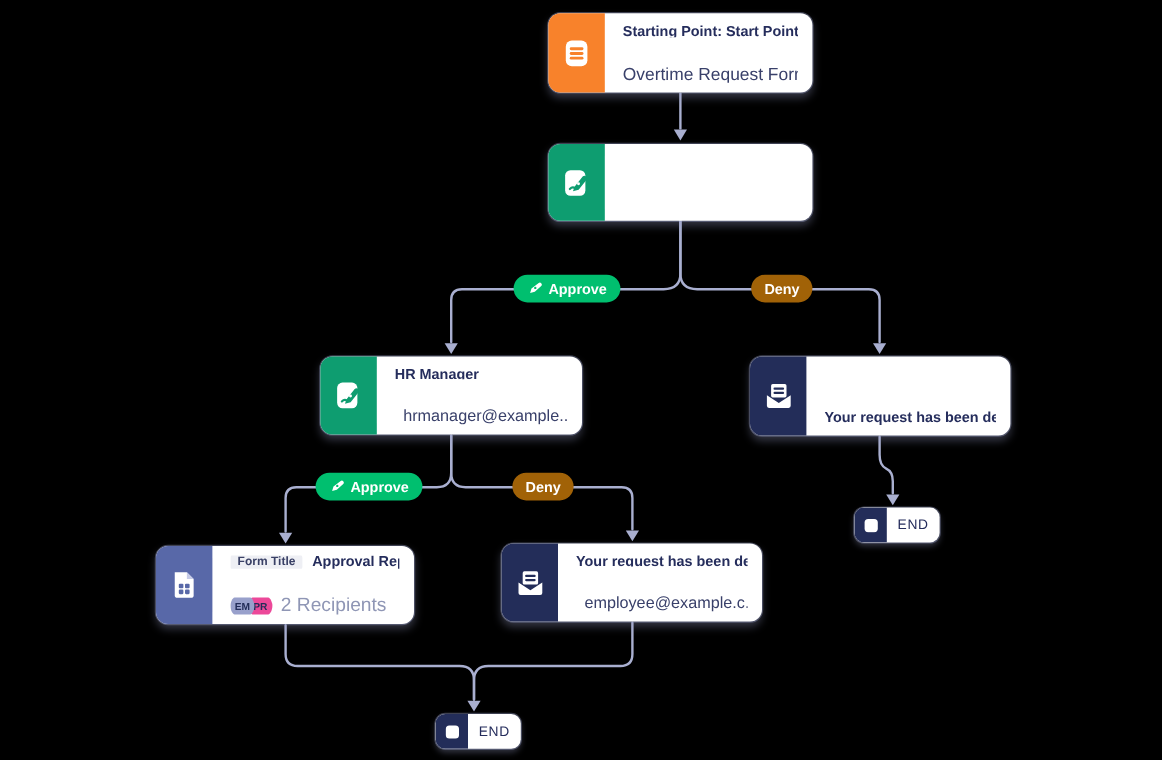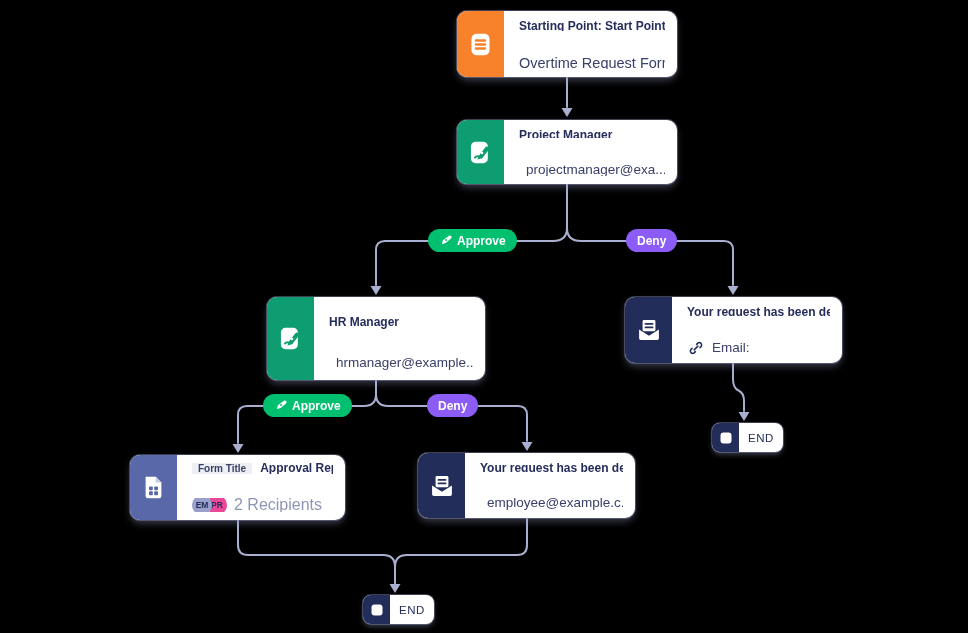--- a/index.html
+++ b/index.html
@@ -25,21 +25,21 @@
   .avatar{width:20px;height:20px;border-radius:50%;display:flex;align-items:center;justify-content:center;
           font-size:8.5px;font-weight:bold;color:#232D59;}
   .avatar.em{background:#98A0CB;z-index:2;}
   .avatar.pr{background:#ec4899;margin-left:-5px;z-index:1;}
   .muted{color:#8F96B5;font-size:16px;}
 
   
   .badge{position:absolute;z-index:3;height:23px;border-radius:12px;display:flex;align-items:center;
          justify-content:center;gap:5px;padding:0 11px;color:#fff;font-size:12px;font-weight:bold;}
   .badge.approve{background:#00BF6F;}
-  .badge.deny{background:#8b5cf6;}
+  .badge.deny{background:#a16207;}
 
   
   .end-node{position:absolute;z-index:2;display:flex;height:29px;background:#fff;border-radius:8px;overflow:hidden;
             box-shadow:0 0 0 1px rgba(148,156,194,.40),0 3px 5px rgba(148,156,194,.35);}
   .end-icon{flex:0 0 27px;background:#232D59;display:flex;align-items:center;justify-content:center;}
   .end-label{flex:1;display:flex;align-items:center;justify-content:center;font-size:11.5px;font-weight:normal;
              color:#252D5C;letter-spacing:.5px;padding:0 9px;}
 </style>
 </head>
 <body>
@@ -85,34 +85,23 @@
 
   <div class="node" style="left:457px;top:120px;width:220px;height:64px;">
     <div class="icon-pane accent-green">
       <svg width="27" height="27" viewBox="0 0 24 24">
         <rect x="3.5" y="2.5" width="15" height="19" rx="4" fill="#fff"></rect>
         <path d="M7,16.5 q2,-2.2 4,-0.4" stroke="#0E9D70" stroke-width="1.6" fill="none" stroke-linecap="round"></path>
         <path d="M10.5,14.8 L16.5,7.2 a1.9,1.9 0 0,1 2.9,2.4 L13.5,17 L9.3,18.2 Z" fill="#0E9D70"></path>
         <circle cx="13.4" cy="12.5" r="1.1" fill="#fff"></circle>
       </svg>
     </div>
-    <div class="content">
-      <div class="title">Project Manager</div>
-      <div class="row2">
-        <svg width="19" height="19" viewBox="0 0 24 24">
-          <circle cx="12" cy="12" r="11" fill="#232D59"></circle>
-          <circle cx="12" cy="9.3" r="3.4" fill="#fff"></circle>
-          <path d="M5.6,19.6 a6.6,5.6 0 0,1 12.8,0 a11,11 0 0,1 -12.8,0 Z" fill="#fff"></path>
-        </svg>
-        <span>projectmanager@exa...</span>
-      </div>
-    </div>
-  </div>
-
-  <div class="node" style="left:267px;top:297px;width:218px;height:83px;">
+  </div>
+
+  <div class="node" style="left:267px;top:297px;width:218px;height:65px;">
     <div class="icon-pane accent-green">
       <svg width="27" height="27" viewBox="0 0 24 24">
         <rect x="3.5" y="2.5" width="15" height="19" rx="4" fill="#fff"></rect>
         <path d="M7,16.5 q2,-2.2 4,-0.4" stroke="#0E9D70" stroke-width="1.6" fill="none" stroke-linecap="round"></path>
         <path d="M10.5,14.8 L16.5,7.2 a1.9,1.9 0 0,1 2.9,2.4 L13.5,17 L9.3,18.2 Z" fill="#0E9D70"></path>
         <circle cx="13.4" cy="12.5" r="1.1" fill="#fff"></circle>
       </svg>
     </div>
     <div class="content">
       <div class="title">HR Manager</div>
@@ -131,28 +120,20 @@
     <div class="icon-pane accent-navy">
       <svg width="28" height="28" viewBox="0 0 24 24">
         <rect x="6.5" y="3.5" width="11" height="9.5" rx="1.2" fill="#fff"></rect>
         <line x1="9" y1="6.8" x2="15" y2="6.8" stroke="#232D59" stroke-width="1.6" stroke-linecap="round"></line>
         <line x1="9" y1="9.8" x2="15" y2="9.8" stroke="#232D59" stroke-width="1.6" stroke-linecap="round"></line>
         <path d="M3.5,11.5 L12,17 L20.5,11.5 V19 Q20.5,20.5 19,20.5 H5 Q3.5,20.5 3.5,19 Z" fill="#fff"></path>
       </svg>
     </div>
     <div class="content">
       <div class="title">Your request has been denied.</div>
-      <div class="row2">
-        <svg width="18" height="18" viewBox="0 0 24 24" fill="none" stroke="#232D59" stroke-width="2" stroke-linecap="round">
-          <path d="M9.5,14.5 L14.5,9.5"></path>
-          <path d="M12.8,7.2 l1.4,-1.4 a3.1,3.1 0 0,1 4.4,4.4 l-1.4,1.4"></path>
-          <path d="M11.2,16.8 l-1.4,1.4 a3.1,3.1 0 0,1 -4.4,-4.4 l1.4,-1.4"></path>
-        </svg>
-        <span>Email:</span>
-      </div>
     </div>
   </div>
 
   <div class="node" style="left:130px;top:455px;width:215px;height:65px;">
     <div class="icon-pane accent-slate">
       <svg width="27" height="27" viewBox="0 0 24 24">
         <path d="M5,2.5 H14 L19,7.5 V19.5 Q19,21.5 17,21.5 H7 Q5,21.5 5,19.5 Z" fill="#fff"></path>
         <path d="M14,2.5 L19,7.5 H14 Z" fill="#C6CBE8"></path>
         <rect x="8" y="11" width="3.4" height="3.4" rx="0.8" fill="#5868A8"></rect>
         <rect x="12.6" y="11" width="3.4" height="3.4" rx="0.8" fill="#5868A8"></rect>

